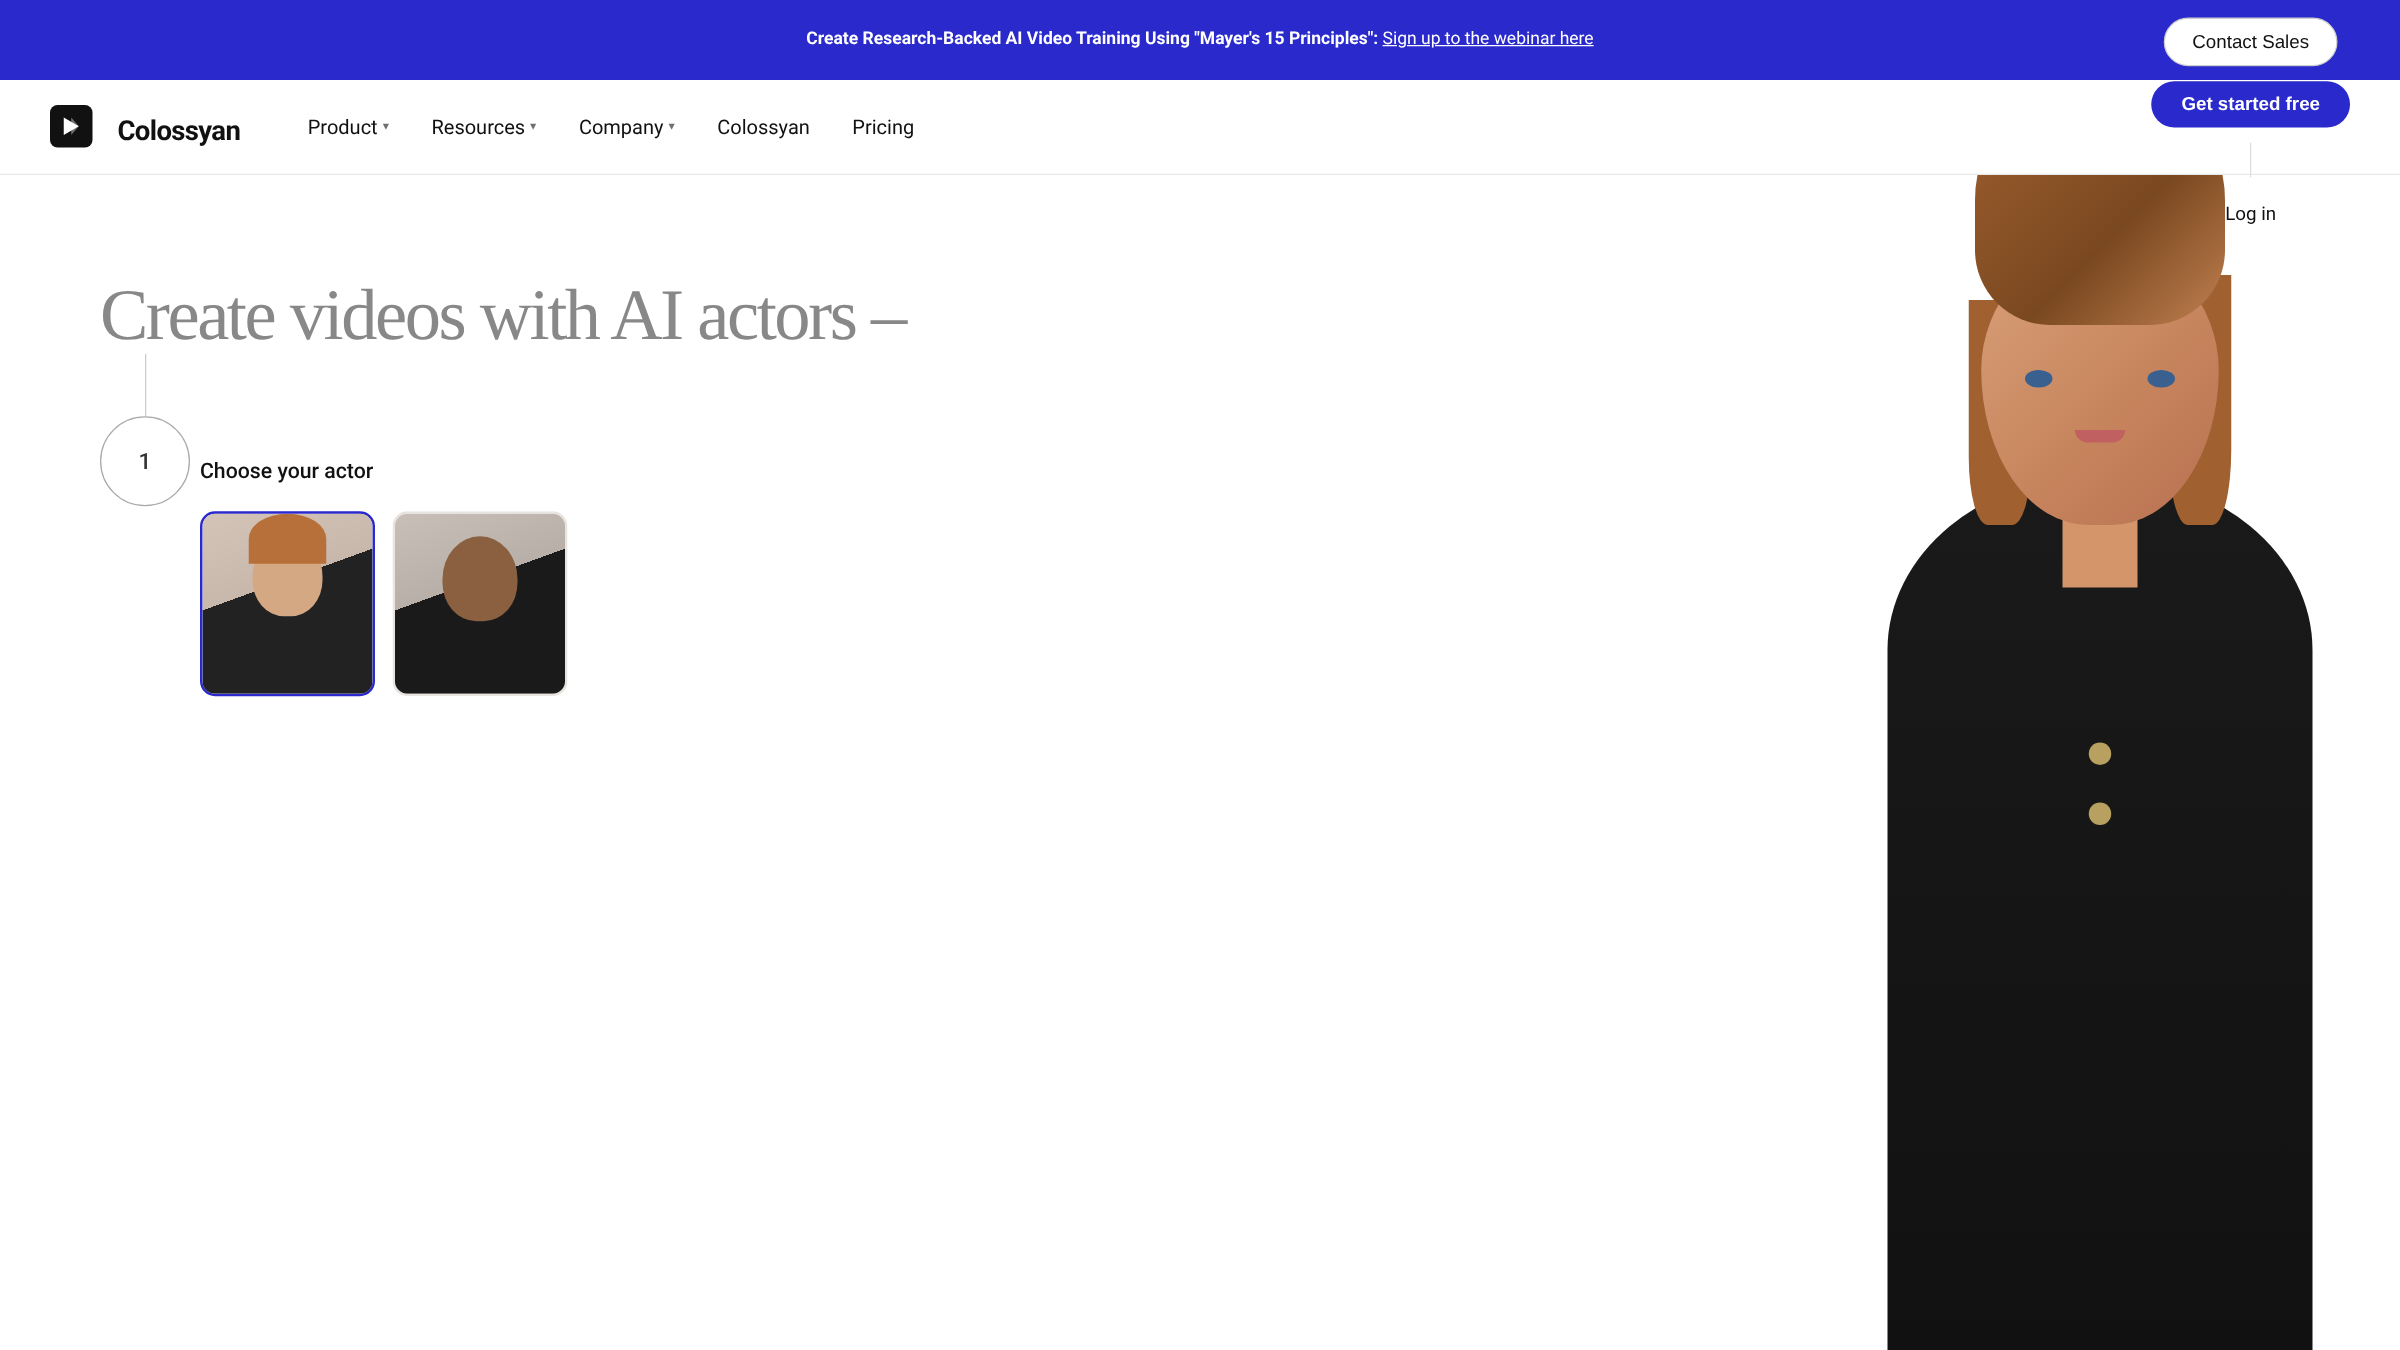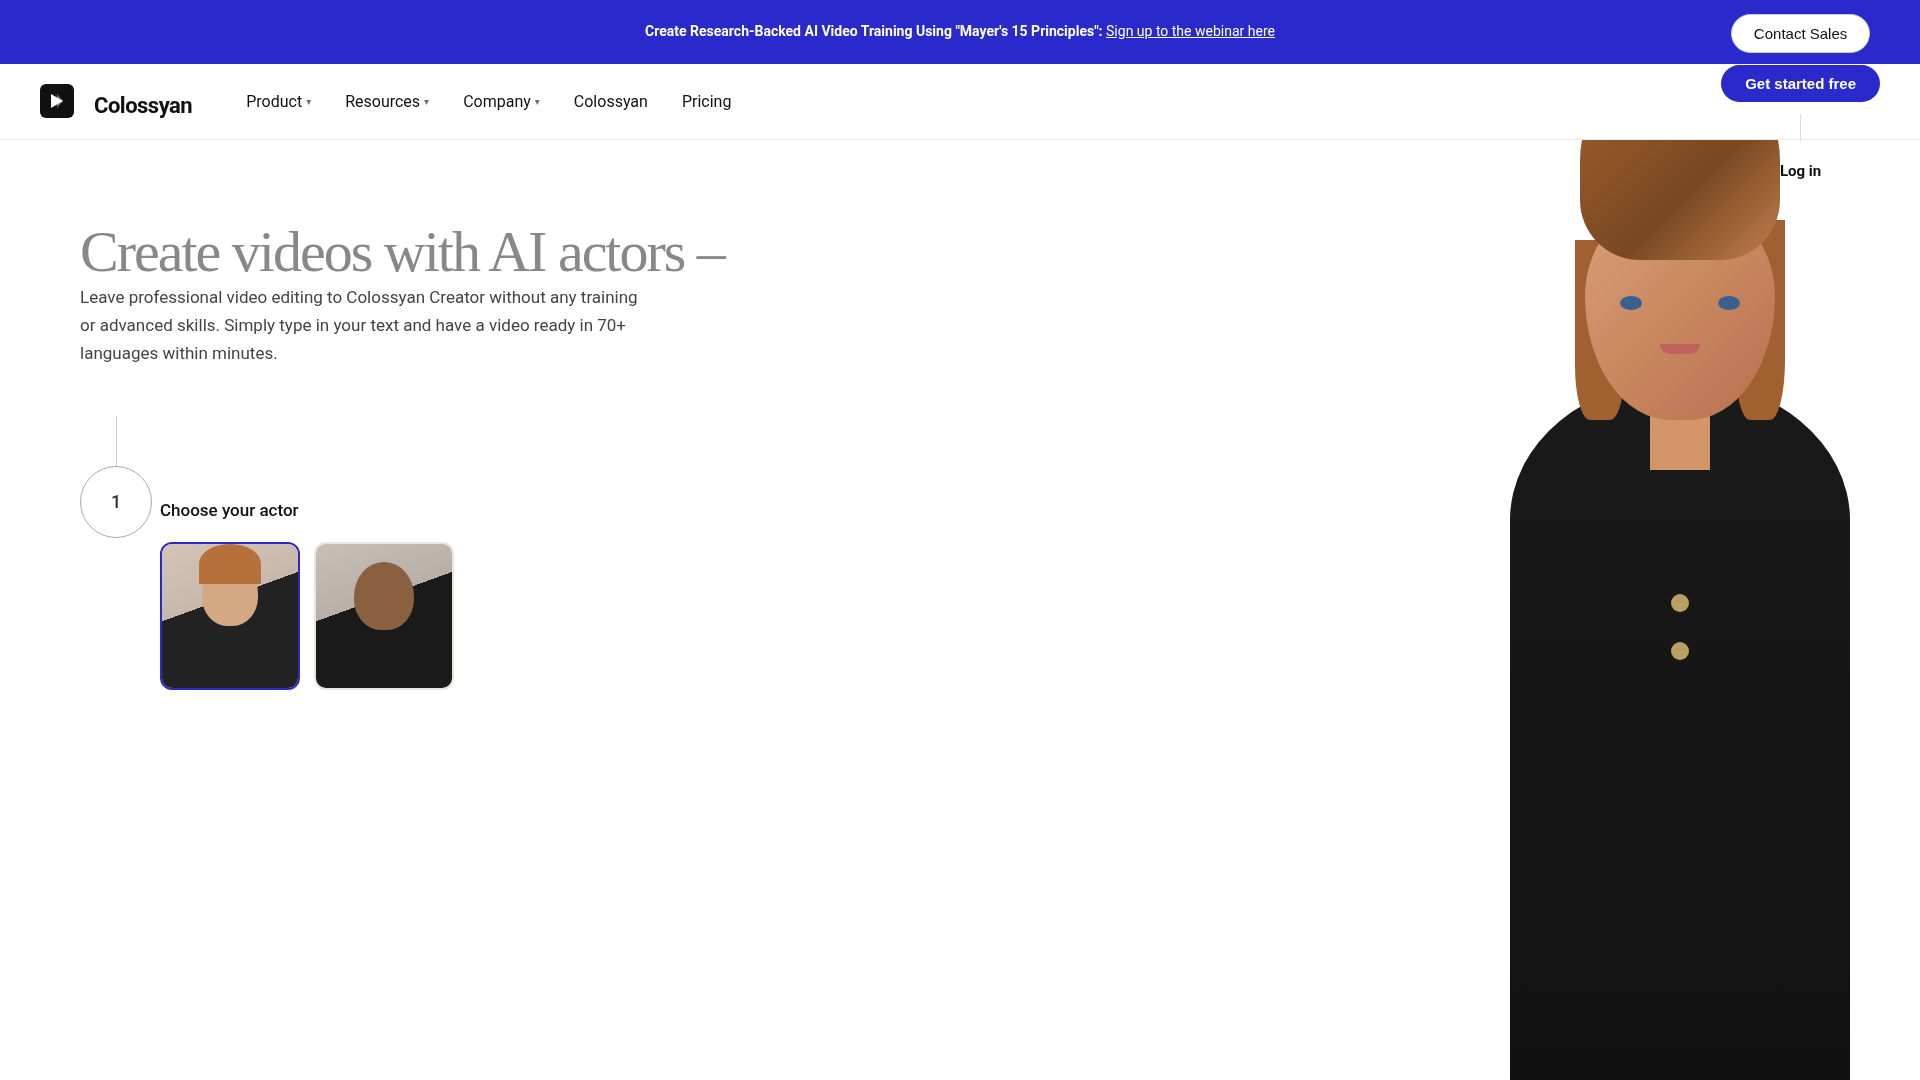--- a/index.html
+++ b/index.html
@@ -102,21 +102,21 @@
       white-space: nowrap;
     }
     .nav-divider {
       width: 1px;
       height: 28px;
       background: #ddd;
       margin: 0 6px;
     }
     .btn-login {
       font-size: 15px;
-      font-weight: 700;
+      font-weight: 400;
       color: #111;
       cursor: pointer;
       padding: 8px 12px;
       white-space: nowrap;
     }
 
     
     .hero {
       display: flex;
       position: relative;
@@ -437,21 +437,20 @@
     <div class="nav-divider"></div>
     <span class="btn-login">Log in</span>
   </div>
 </nav>
 
 <section class="hero">
   <div class="hero-content">
     <h1>
       <span class="hero-headline-1">Create videos with AI actors –</span><br>
     </h1>
-    <p class="hero-description">Leave professional video editing to Colossyan Creator without any training or advanced skills. Simply type in your text and have a video ready in 70+ languages within minutes.</p>
 
     <div class="pre-step-line"></div>
 
     <div class="steps">
       <div class="step">
         <div class="step-number">1</div>
         <span class="step-label">Choose your actor</span>
         <div class="actor-cards">
           <div class="actor-card selected">
             <div class="actor-face-female"></div>

